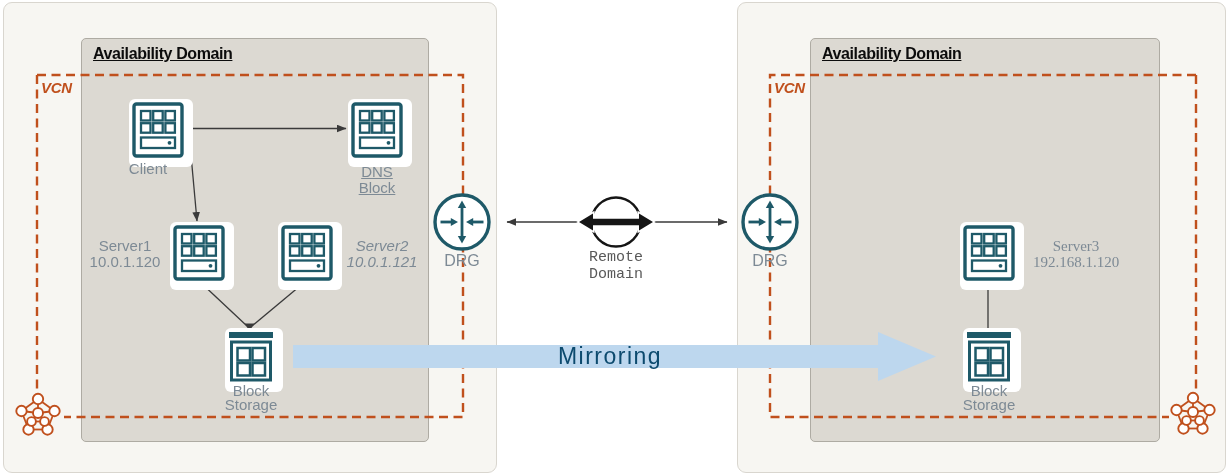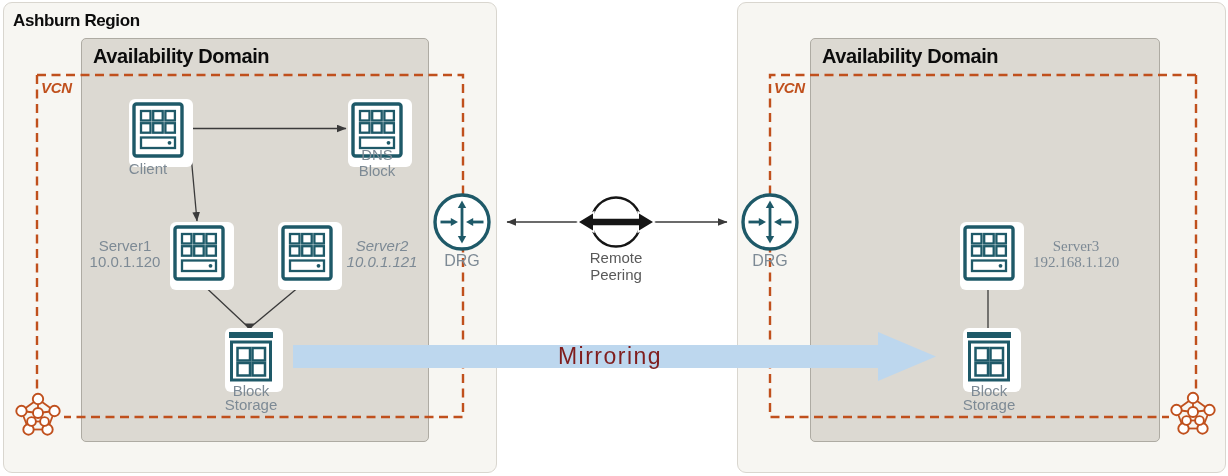--- a/index.html
+++ b/index.html
@@ -1,28 +1,28 @@
 <!DOCTYPE html>
 <html><head>
 <meta charset="utf-8">
 <style>
   html,body{margin:0;padding:0;background:#fff;}
   .canvas{position:relative;width:1228px;height:476px;background:#ffffff;
           font-family:"Liberation Sans",sans-serif;overflow:hidden;}
   .region{position:absolute;background:#f7f6f2;border:1.5px solid #d9d6cf;border-radius:9px;}
   .ad{position:absolute;background:#dcd9d2;border:1px solid #aeaba3;border-radius:5px;}
   .rtitle{position:absolute;font-size:17px;font-weight:bold;color:#0c0c0c;letter-spacing:-0.4px;white-space:nowrap;}
-  .adtitle{position:absolute;font-size:20px;font-weight:bold;color:#0c0c0c;letter-spacing:-0.4px;white-space:nowrap;}
+  .adtitle{position:absolute;font-size:16px;font-weight:bold;color:#0c0c0c;letter-spacing:-0.4px;white-space:nowrap;text-decoration:underline;}
   .vcnlbl{position:absolute;font-size:15px;font-weight:bold;color:#C0501D;letter-spacing:-0.3px;font-style:italic;}
   .lbl{position:absolute;transform:translateX(-50%);text-align:center;font-size:15px;line-height:16px;
        color:#7D8A95;white-space:nowrap;}
   .lbl.small{line-height:14px;}
   .rp-lbl{position:absolute;transform:translateX(-50%);text-align:center;font-size:15px;line-height:17px;
-          color:#595959;white-space:nowrap;}
-  .mirror-lbl{position:absolute;transform:translate(-50%,-50%);font-size:23px;color:#7f1d1d;
+          color:#595959;white-space:nowrap;font-family:Liberation Mono, monospace;}
+  .mirror-lbl{position:absolute;transform:translate(-50%,-50%);font-size:23px;color:#0c4a6e;
               letter-spacing:1.5px;white-space:nowrap;}
   .node{position:absolute;background:#fff;border-radius:6px;padding:3px;}
   .node svg{display:block;color:#1E5968;}
   .drgicon{position:absolute;color:#1E5968;}
   .vcnicon{position:absolute;color:#C0501D;}
   .overlay{position:absolute;left:0;top:0;}
 </style>
 </head>
 <body>
 
@@ -119,21 +119,20 @@
       <line x1="507" y1="222" x2="727" y2="222" marker-start="url(#mk)" marker-end="url(#mk)"></line>
     </g>
     <polygon points="249.5,331 244.5,323.5 254.5,323.5" fill="#3a3a3a"></polygon>
 
     <g>
       <circle cx="616" cy="222" r="24.5" fill="none" stroke="#151515" stroke-width="2.4"></circle>
       <polygon points="579,222 593,213.5 593,218.7 639,218.7 639,213.5 653,222 639,230.5 639,225.3 593,225.3 593,230.5" fill="#151515" stroke="#ffffff" stroke-width="3" paint-order="stroke"></polygon>
     </g>
   </svg>
 
-  <div class="rtitle" style="left:13px;top:11px;">Ashburn Region</div>
 
   <div class="adtitle" style="left:93px;top:45px;">Availability Domain</div>
   <div class="adtitle" style="left:822px;top:45px;">Availability Domain</div>
 
   <div class="vcnlbl" style="left:41px;top:79px;">VCN</div>
   <div class="vcnlbl" style="left:774px;top:79px;">VCN</div>
 
   <div class="node" style="left:129px;top:99px;width:58px;height:62px;">
     <svg width="52" height="56">
         <use href="#sym-compute"></use>
@@ -141,21 +140,21 @@
   </div>
   <div class="lbl" style="left:148px;top:161px;">
     <div>Client</div>
   </div>
 
   <div class="node" style="left:348px;top:99px;width:58px;height:62px;">
     <svg width="52" height="56">
         <use href="#sym-compute"></use>
       </svg>
   </div>
-  <div class="lbl" style="left:377px;top:147px;">
+  <div class="lbl" style="left:377px;top:164px;text-decoration:underline;">
     <div>DNS</div>
       <div>Block</div>
   </div>
 
   <div class="node" style="left:170px;top:222px;width:58px;height:62px;">
     <svg width="52" height="56">
         <use href="#sym-compute"></use>
       </svg>
   </div>
   <div class="lbl" style="left:125px;top:238px;">
@@ -188,21 +187,21 @@
     </svg>
   <div class="lbl" style="left:462px;top:253px;font-size:16px;">DRG</div>
 
   <svg class="drgicon" style="left:739px;top:191px;" width="62" height="62">
       <use href="#sym-drg"></use>
     </svg>
   <div class="lbl" style="left:770px;top:253px;font-size:16px;">DRG</div>
 
   <div class="rp-lbl" style="left:616px;top:249px;">
     <div>Remote</div>
-    <div>Peering</div>
+    <div>Domain</div>
   </div>
 
   <div class="mirror-lbl" style="left:610px;top:356px;">Mirroring</div>
 
   <div class="node" style="left:960px;top:222px;width:58px;height:62px;">
     <svg width="52" height="56">
         <use href="#sym-compute"></use>
       </svg>
   </div>
   <div class="lbl" style="left:1076px;top:238px;font-family:Liberation Serif, serif;">

